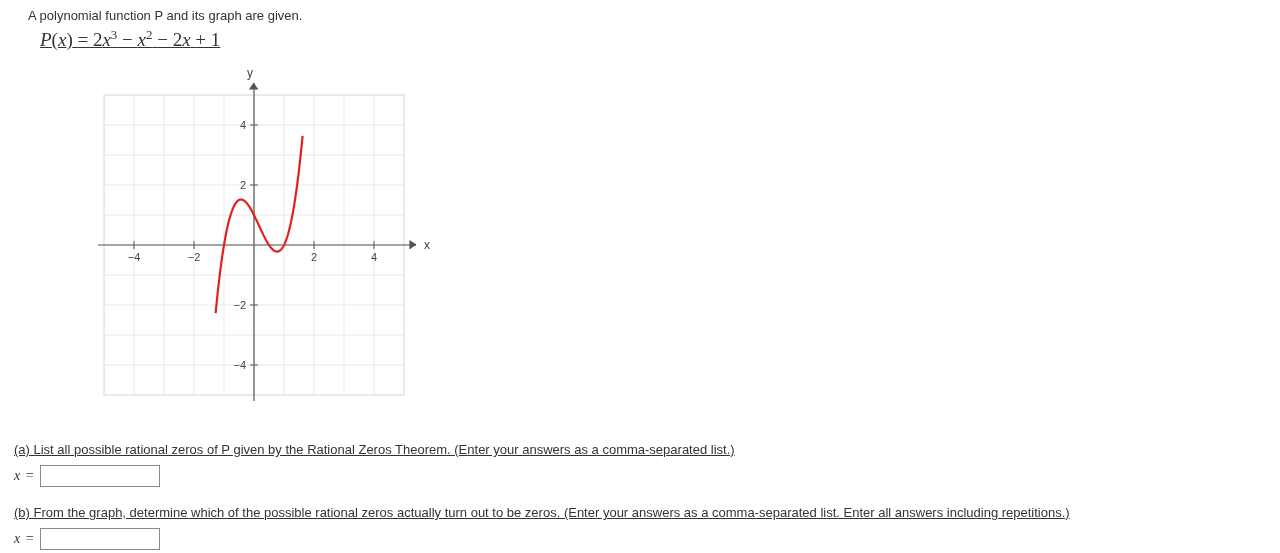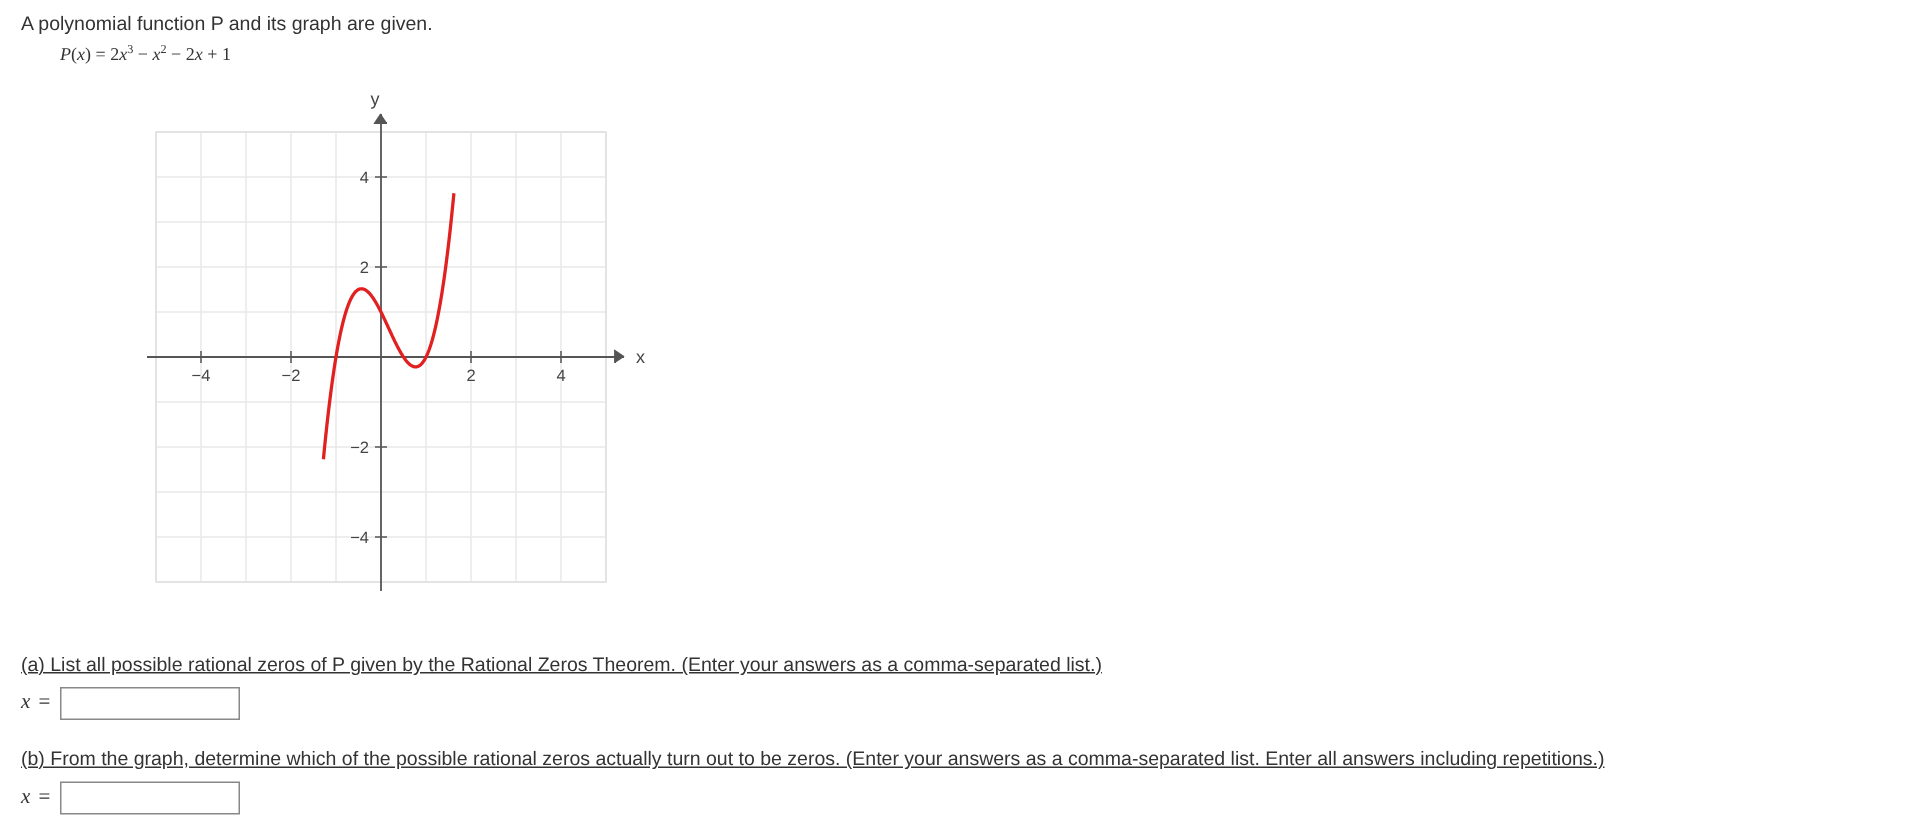--- a/index.html
+++ b/index.html
@@ -5,26 +5,28 @@
   body {
     font-family: Arial, Helvetica, sans-serif;
     font-size: 13px;
     color: #333;
     margin: 0;
     padding: 8px 14px;
     background: #fff;
   }
   .problem-intro {
     margin-bottom: 6px;
+    margin-left: 14px;
   }
   .formula {
     margin: 6px 0 14px 26px;
     font-family: "Times New Roman", Times, serif;
     font-style: italic;
-    font-size: 12px;
+    font-size: 19px;
+    text-decoration: underline;
   }
   .formula .rm { font-style: normal; }
   sup { font-size: 0.68em; vertical-align: super; line-height: 0; font-style: normal;}
   .graph-wrap {
     margin: 6px 0 14px 60px;
   }
   .question {
     margin: 14px 0 8px 0;
     text-decoration: underline;
   }

